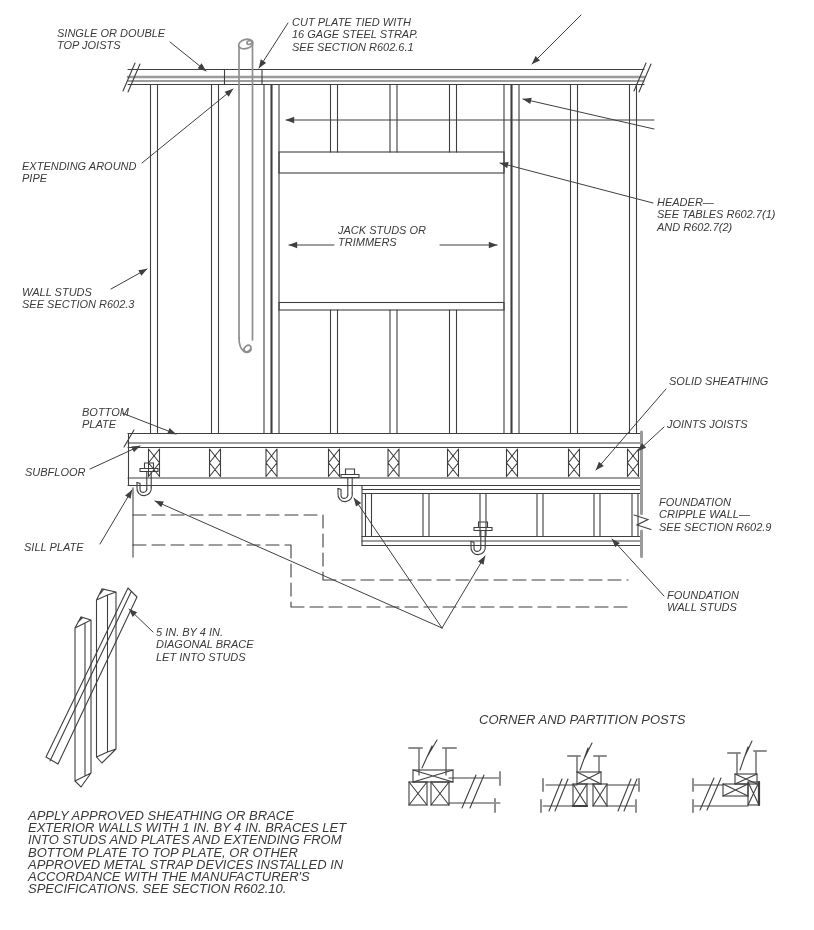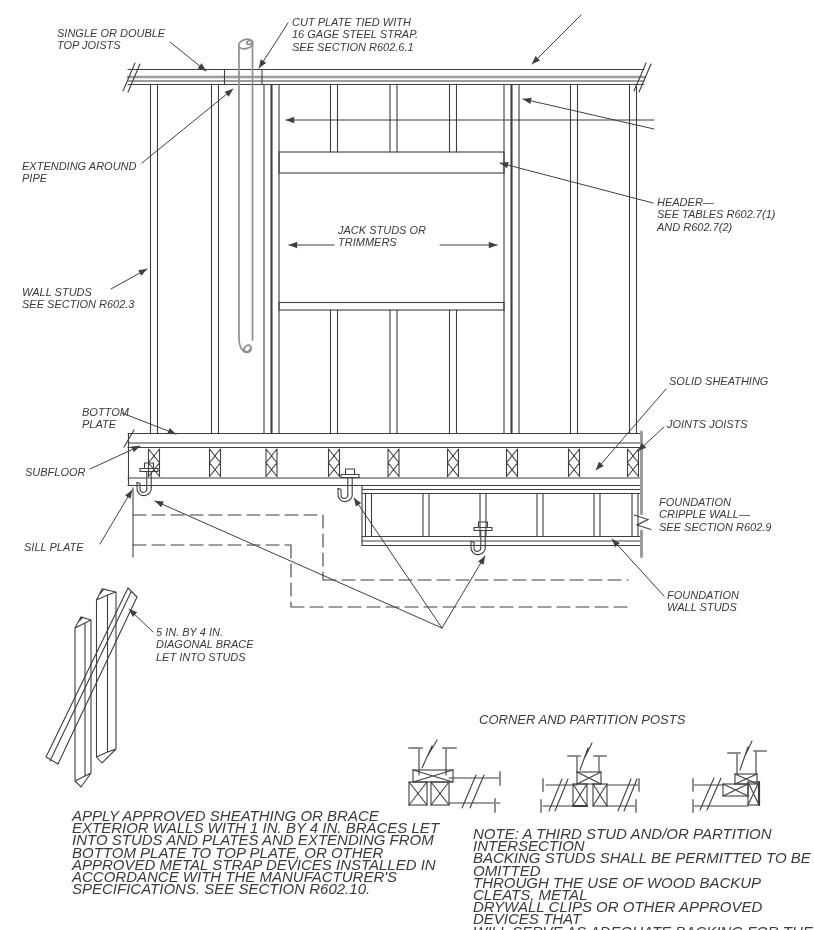--- a/index.html
+++ b/index.html
@@ -5,21 +5,21 @@
   html,body{margin:0;padding:0;background:#ffffff;}
   #stage{
     position:relative;width:814px;height:930px;background:#ffffff;
     font-family:"Liberation Sans",sans-serif;overflow:hidden;
   }
   #linework{position:absolute;left:0;top:0;}
   .lbl{
     position:absolute;font-size:11px;line-height:12.4px;color:#3a3a3a;
     white-space:pre-line;letter-spacing:0px;font-style:italic;
   }
-  .para{font-size:15px;line-height:12.2px;margin-left:44px;}
+  .para{font-size:13px;line-height:12.2px;}
   .title{font-size:13px;text-align:center;}
 </style>
 </head>
 <body>
 
 <div id="stage">
 
   <svg id="linework" width="814" height="930" viewBox="0 0 814 930" fill="none" stroke="#3f3f3f" stroke-width="1.1" stroke-linecap="round">
     <defs>
       <marker id="ah" markerUnits="userSpaceOnUse" markerWidth="10" markerHeight="8" refX="8.6" refY="3.5" orient="auto">
@@ -211,20 +211,14 @@
 LET INTO STUDS</div>
 
   <div class="lbl title" style="left:479px;top:714px">CORNER AND PARTITION POSTS</div>
   <div class="lbl para" style="left:28px;top:810px">APPLY APPROVED SHEATHING OR BRACE
 EXTERIOR WALLS WITH 1 IN. BY 4 IN. BRACES LET
 INTO STUDS AND PLATES AND EXTENDING FROM
 BOTTOM PLATE TO TOP PLATE, OR OTHER
 APPROVED METAL STRAP DEVICES INSTALLED IN
 ACCORDANCE WITH THE MANUFACTURER'S
 SPECIFICATIONS. SEE SECTION R602.10.</div>
-  <div class="lbl para" style="left:429px;top:828px">NOTE: A THIRD STUD AND/OR PARTITION INTERSECTION
-BACKING STUDS SHALL BE PERMITTED TO BE OMITTED
-THROUGH THE USE OF WOOD BACKUP CLEATS, METAL
-DRYWALL CLIPS OR OTHER APPROVED DEVICES THAT
-WILL SERVE AS ADEQUATE BACKING FOR THE FACING
-MATERIALS.</div>
 
 </div>
 
 </body></html>

